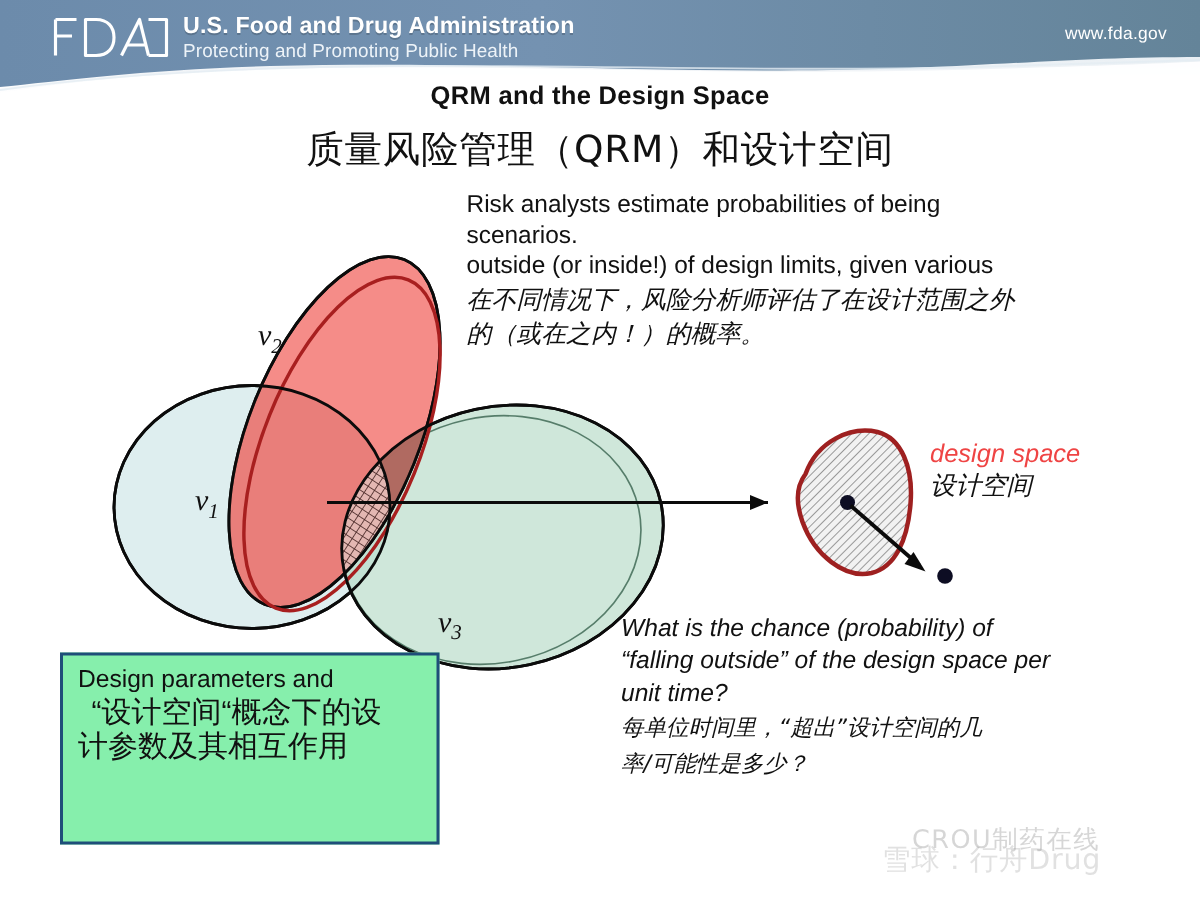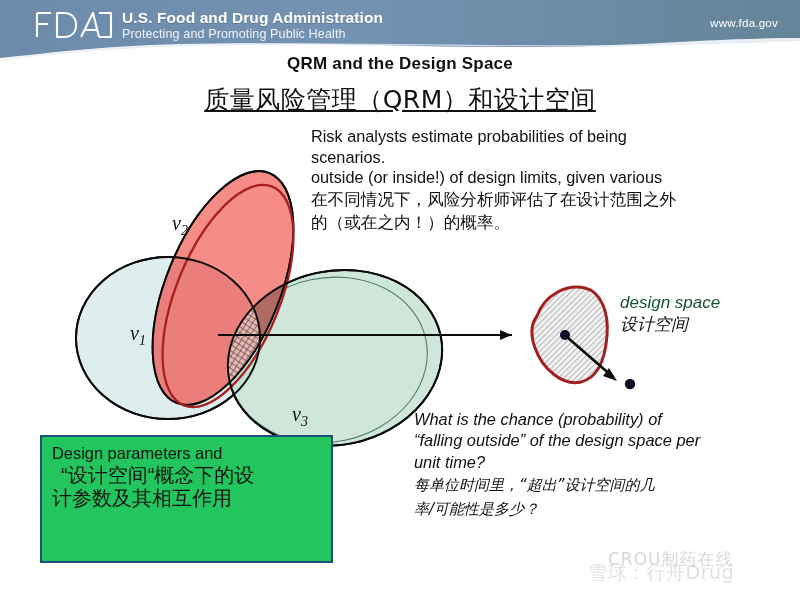--- a/index.html
+++ b/index.html
@@ -30,49 +30,48 @@
 
   
   .title-en{
     position:absolute;left:0;top:54px;width:800px;text-align:center;
     font-size:17px;font-weight:bold;color:#111;letter-spacing:.2px;
   }
   .title-zh{
     position:absolute;left:0;top:83px;width:800px;text-align:center;
     font-size:25px;color:#111;letter-spacing:.5px;
     font-family:"DejaVu Sans","Liberation Sans",sans-serif;
-    text-decoration:underline;
   }
 
   
   .para-top{position:absolute;left:311px;top:126px;width:472px;}
   .para-top .en{font-size:16.3px;color:#111;line-height:20.6px;}
   .para-top .zh{font-size:16.6px;color:#111;line-height:22.5px;margin-top:1px;
-    font-family:"DejaVu Sans","Liberation Sans",sans-serif;}
+    font-family:"DejaVu Sans","Liberation Sans",sans-serif;font-style:italic;}
 
   
   .venn{position:absolute;left:60px;top:168px;width:480px;height:290px;}
 
   
   .dspace{position:absolute;left:505px;top:278px;width:180px;height:130px;}
   .dspace-label{position:absolute;left:620px;top:292px;width:180px;}
-  .dspace-label .en{font-size:17px;font-style:italic;color:#14532d;line-height:21px;white-space:nowrap;}
+  .dspace-label .en{font-size:17px;font-style:italic;color:#ef4444;line-height:21px;white-space:nowrap;}
   .dspace-label .zh{font-size:17px;font-style:italic;color:#111;line-height:22px;white-space:nowrap;
     font-family:"DejaVu Sans","Liberation Sans",sans-serif;}
 
   
   .para-q{position:absolute;left:414px;top:409px;width:372px;}
   .para-q .en{font-size:16.4px;font-style:italic;color:#111;line-height:21.3px;}
   .para-q .zh{font-size:15px;font-style:italic;color:#111;line-height:23px;margin-top:1px;
     font-family:"DejaVu Sans","Liberation Sans",sans-serif;}
 
   
   .callout{
-    position:absolute;left:40px;top:435px;width:293px;height:128px;
-    background:#22c55e;border:2px solid #1f4e79;box-sizing:border-box;
+    position:absolute;left:40px;top:435px;width:253px;height:128px;
+    background:#86efac;border:2px solid #1f4e79;box-sizing:border-box;
     padding:6px 8px 4px 10px;
   }
   .callout .en{font-size:16.4px;color:#111;line-height:21.4px;}
   .callout .zh{font-size:20px;color:#111;line-height:22.6px;
     font-family:Liberation Sans, sans-serif;}
   .callout .zh.i1{text-indent:9px;}
 
   
   .wm{position:absolute;pointer-events:none;white-space:nowrap;
       font-family:"DejaVu Sans","Liberation Sans",sans-serif;}

